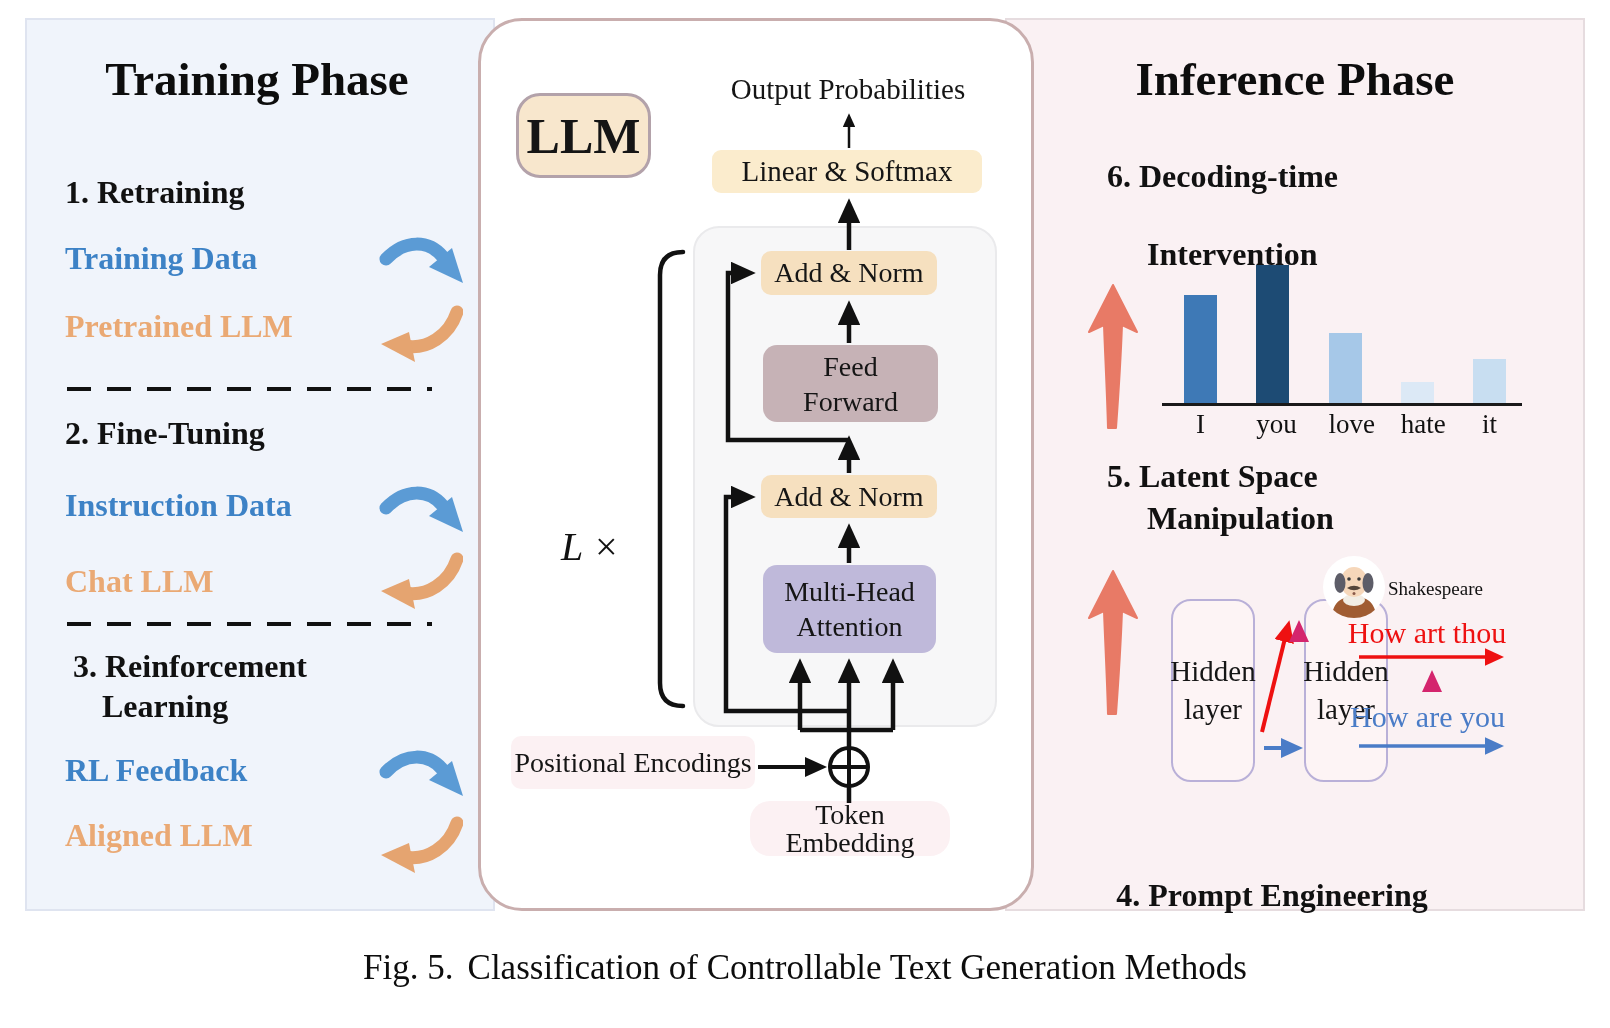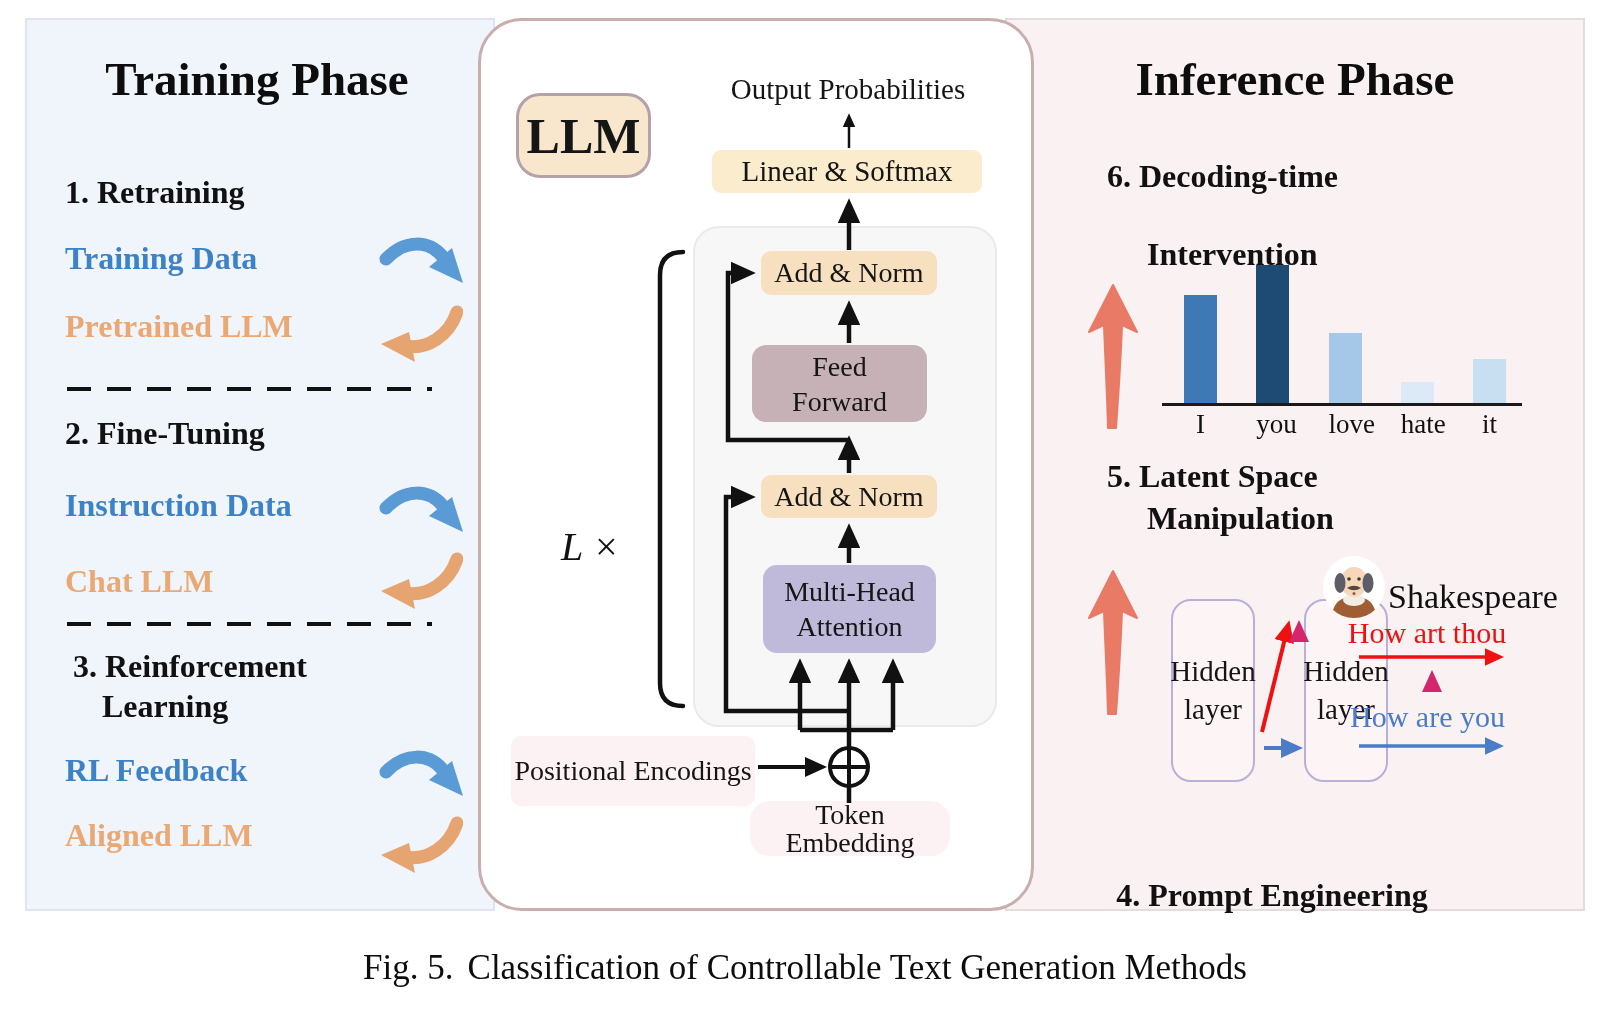--- a/index.html
+++ b/index.html
@@ -33,21 +33,21 @@
   .chart{position:absolute;}
   .axis{position:absolute;left:25px;bottom:34px;width:360px;height:3px;background:#1a1a1a;}
   .bar-row{position:absolute;left:47px;bottom:37px;width:322px;display:flex;
     justify-content:space-between;align-items:flex-end;}
   .bar{width:33px;}
   .bar-label-row{position:absolute;left:47px;bottom:0;width:322px;display:flex;
     justify-content:space-between;}
   .bar-label{width:33px;text-align:center;font-size:27px;color:#111;white-space:nowrap;}
   .sent-red{font-size:30px;color:#ee1111;white-space:nowrap;text-align:center;}
   .sent-blue{font-size:30px;color:#4a7cc7;white-space:nowrap;text-align:center;}
-  .shk-label{font-size:34px;color:#111;white-space:nowrap;}
+  .shk-label{font-size:19px;color:#111;white-space:nowrap;}
   .caption{position:absolute;left:0;top:948px;width:1610px;text-align:center;
     font-size:35px;color:#0d0d0d;}
   .caption .cap-text{margin-left:14px;}
   svg{display:block;}
   .overlay{pointer-events:none;}
 </style>
 </head>
 <body>
 
 <div class="fig">
@@ -203,37 +203,37 @@
     <div class="box tan" style="left:231px;top:129px;width:270px;height:43px;">
       <div>Linear &amp; Softmax</div>
     </div>
 
     <div class="abs graybox" style="left:212px;top:205px;width:300px;height:497px;"></div>
 
     <div class="box tan2" style="left:280px;top:230px;width:176px;height:44px;">
       <div>Add &amp; Norm</div>
     </div>
 
-    <div class="box mauve" style="left:271px;top:324px;width:175px;height:77px;">
+    <div class="box mauve" style="left:282px;top:324px;width:175px;height:77px;">
       <div>Feed</div>
       <div>Forward</div>
     </div>
 
     <div class="box tan2" style="left:280px;top:454px;width:176px;height:43px;">
       <div>Add &amp; Norm</div>
     </div>
 
     <div class="box lav" style="left:282px;top:544px;width:173px;height:88px;">
       <div>Multi-Head</div>
       <div>Attention</div>
     </div>
 
     <div class="abs lx" style="left:80px;top:502px;">L ×</div>
 
-    <div class="box pinkbox" style="left:30px;top:715px;width:244px;height:70px;">
+    <div class="box pinkbox" style="left:30px;top:715px;width:244px;height:53px;">
       <div>Positional Encodings</div>
     </div>
 
     <div class="box pinkbox" style="left:269px;top:780px;width:200px;height:55px;border-radius:20px;">
       <div>Token</div>
       <div>Embedding</div>
     </div>
 
     <svg class="abs overlay" style="left:0;top:0;" width="550" height="887" viewBox="0 0 550 887">
       <defs>

